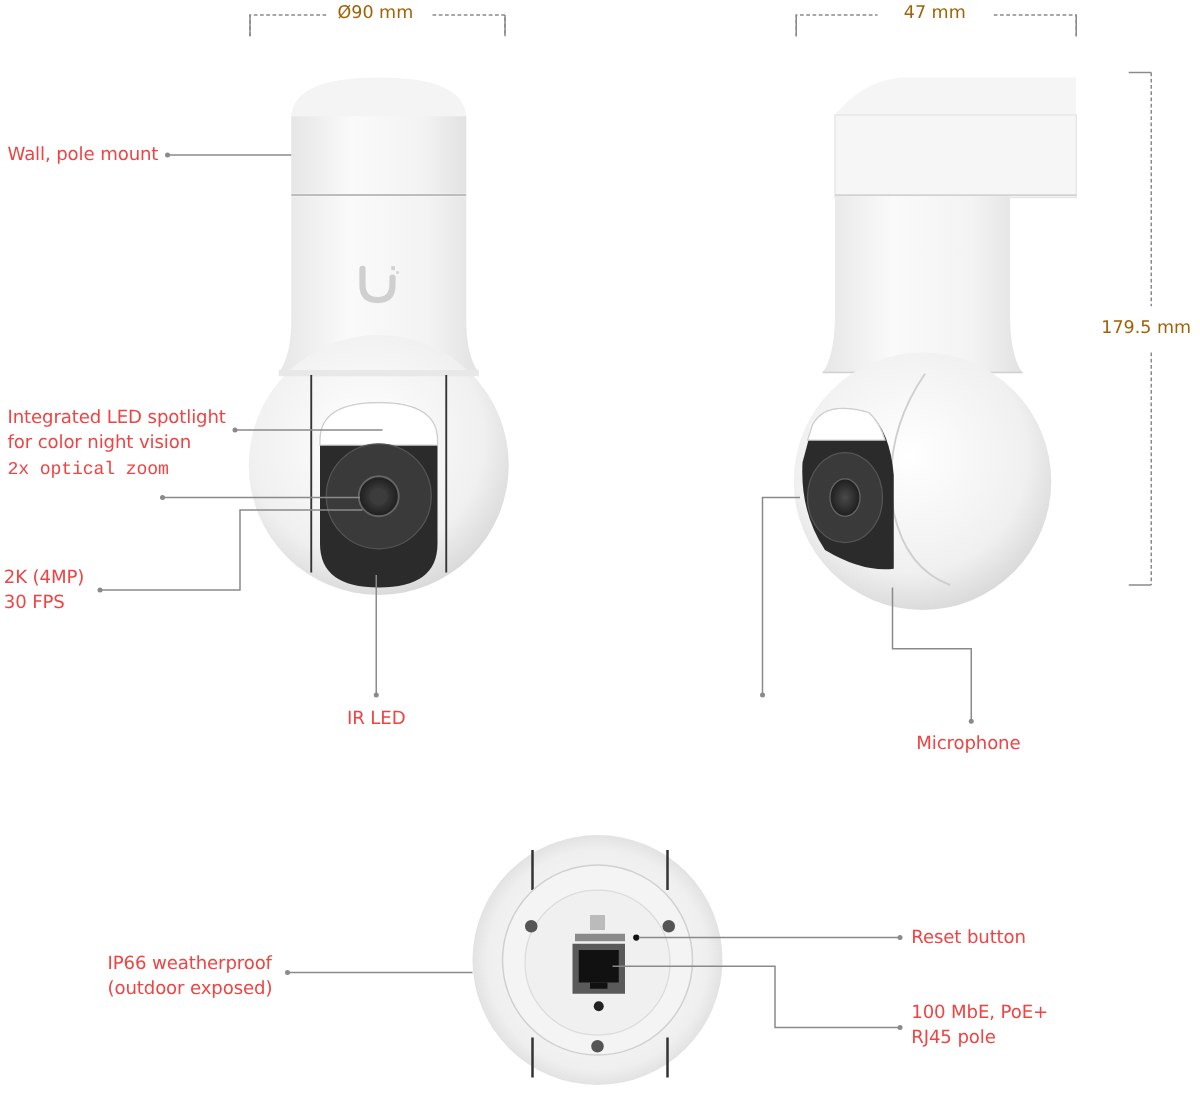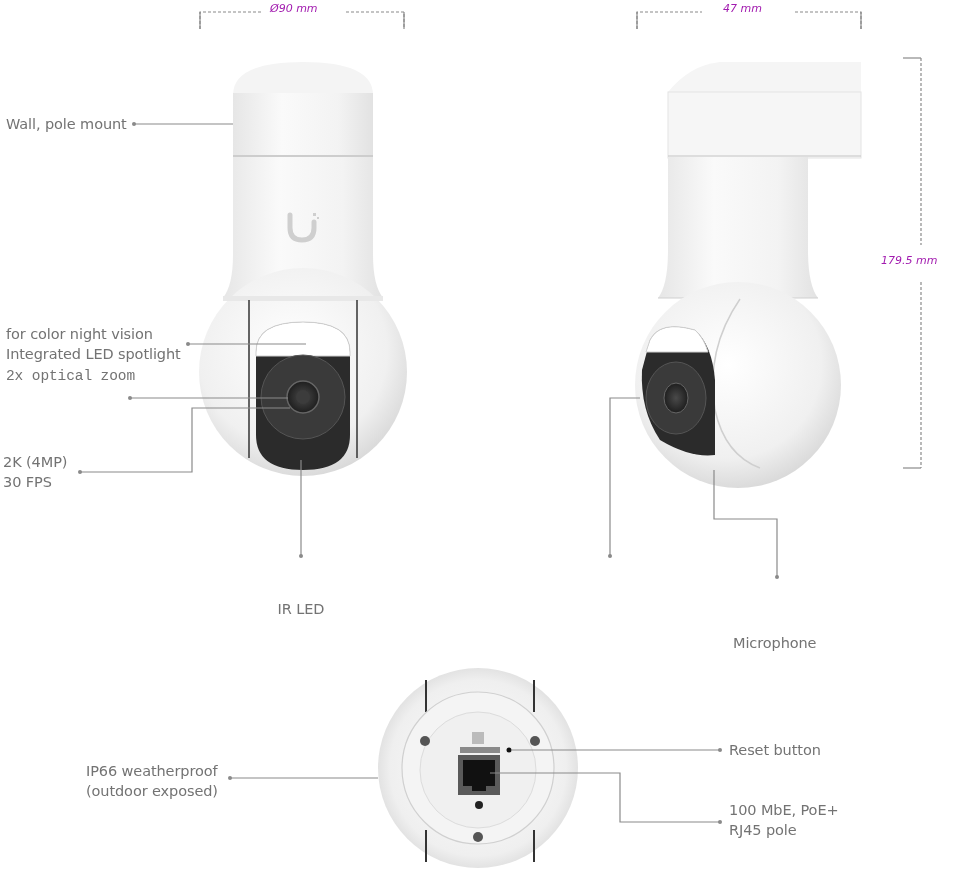--- a/index.html
+++ b/index.html
@@ -1,20 +1,20 @@
 <!DOCTYPE html>
 <html><head>
 <meta charset="utf-8">
 <style>
   html, body { margin:0; padding:0; background:#ffffff; }
   body { width:960px; height:881px; position:relative; overflow:hidden;
          font-family:"DejaVu Sans", "Liberation Sans", sans-serif; color:#3a3a3a; }
-  .lbl { position:absolute; font-size:14.5px; line-height:20px; color:#737373; white-space:nowrap; letter-spacing:-0.1px; }
+  .lbl { position:absolute; font-size:14.5px; line-height:20px; color:#ef4444; white-space:nowrap; letter-spacing:-0.1px; }
   .lbl.center { text-align:center; }
-  .dim { position:absolute; font-size:11px; color:#a21caf; white-space:nowrap; background:#fff; padding:0 6px;font-style:italic; }
+  .dim { position:absolute; font-size:14px; color:#a16207; white-space:nowrap; background:#fff; padding:0 6px; }
   svg.overlay { position:absolute; left:0; top:0; }
 </style>
 </head>
 <body>
 
 <svg class="overlay" width="960" height="881" viewBox="0 0 960 881">
   <defs>
     <radialGradient id="ballGrad" cx="45%" cy="40%" r="65%">
       <stop offset="0%" stop-color="#ffffff"></stop>
       <stop offset="70%" stop-color="#f0f0f0"></stop>
@@ -139,39 +139,39 @@
   </g>
 </svg>
 
 <div class="dim" style="left:264px; top:2px;">Ø90 mm</div>
 <div class="dim" style="left:717px; top:2px;">47 mm</div>
 <div class="dim" style="left:881px; top:254px; padding:0;">179.5 mm</div>
 
 <div class="lbl" style="left:6px; top:114px;">Wall, pole mount</div>
 
 <div class="lbl" style="left:6px; top:324px;">
+  <div>Integrated LED spotlight</div>
   <div>for color night vision</div>
-  <div>Integrated LED spotlight</div>
 </div>
 
 <div class="lbl" style="left:6px; top:366px;font-family:Liberation Mono, monospace;">2x optical zoom</div>
 
 <div class="lbl" style="left:3px; top:452px;">
   <div>2K (4MP)</div>
   <div>30 FPS</div>
 </div>
 
-<div class="lbl center" style="left:201px; top:565px; width:200px;margin-top:34px;">
+<div class="lbl center" style="left:201px; top:565px; width:200px;">
   <div>IR LED</div>
 </div>
 
 <div class="lbl center" style="left:500px; top:565px; width:220px;">
 </div>
 
-<div class="lbl" style="left:733px; top:585px;margin-top:48px;">Microphone</div>
+<div class="lbl" style="left:733px; top:585px;">Microphone</div>
 
 <div class="lbl" style="left:86px; top:761px;">
   <div>IP66 weatherproof</div>
   <div>(outdoor exposed)</div>
 </div>
 
 <div class="lbl" style="left:729px; top:740px;">Reset button</div>
 
 <div class="lbl" style="left:729px; top:800px;">
   <div>100 MbE, PoE+</div>

